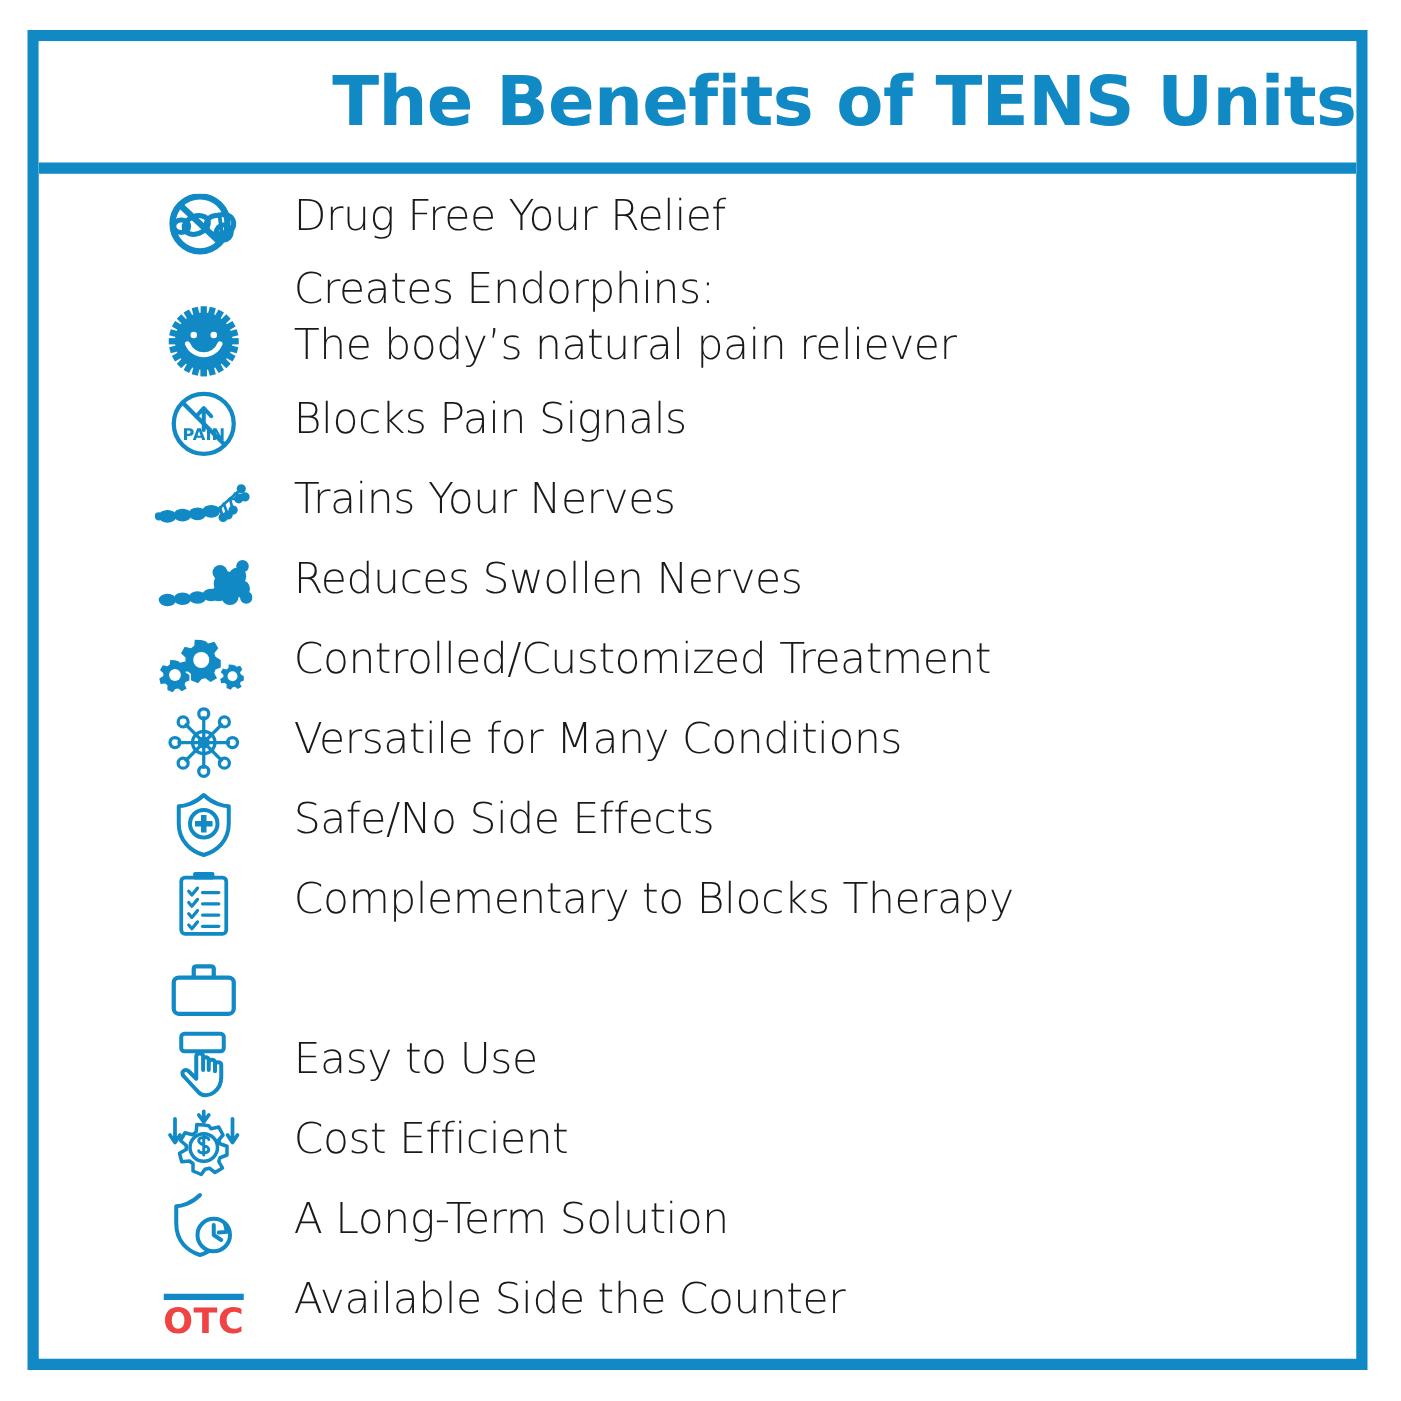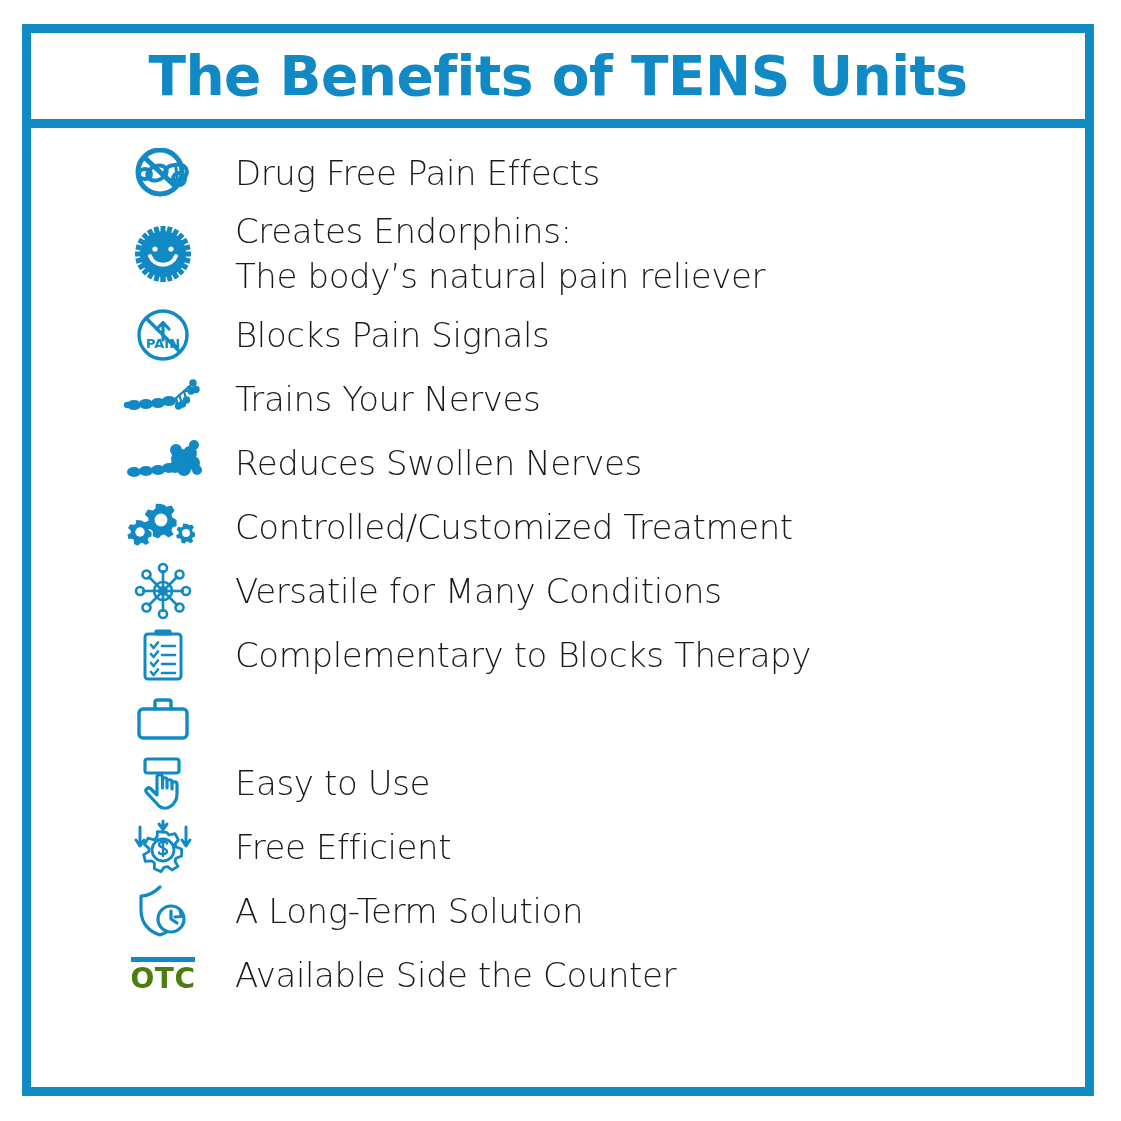--- a/index.html
+++ b/index.html
@@ -34,26 +34,26 @@
     box-sizing: border-box;
     background: #ffffff;
   }
 
   
   .title-band {
     position: absolute;
     left: 0;
     top: 0;
     right: 0;
-    height: 95px;
+    height: 106px;
     border-bottom: 9px solid #1189c4;
     box-sizing: border-box;
     display: flex;
     align-items: center;
-    justify-content: center;
+    justify-content: flex-end;
     background: #ffffff;
   }
 
   .title-text {
     color: #1189c4;
     font-family: "DejaVu Sans", sans-serif;
     font-weight: bold;
     font-size: 55px;
     letter-spacing: -0.5px;
     white-space: nowrap;
@@ -80,21 +80,21 @@
   }
   .row.tall {
     height: 98px;
   }
 
   .icon-cell {
     width: 96px;
     min-width: 96px;
     height: 64px;
     display: flex;
-    align-items: center;
+    align-items: flex-end;
     justify-content: center;
   }
   .row.tall .icon-cell {
     height: 98px;
   }
 
   .icon-cell svg {
     display: block;
   }
 
@@ -106,21 +106,21 @@
     font-weight: 300;
     padding-left: 24px;
     white-space: pre-line;
     letter-spacing: -0.4px;
   }
 
   .otc-icon {
     font-family: "DejaVu Sans", sans-serif;
     font-weight: bold;
     font-size: 28px;
-    color: #4d7c0f;
+    color: #ef4444;
     border-top: 5px solid #1189c4;
     padding-top: 2px;
     line-height: 1.05;
     letter-spacing: 0.5px;
   }
 </style>
 </head>
 <body>
 
 <div class="infographic">
@@ -139,21 +139,21 @@
               <ellipse cx="25" cy="25" rx="10" ry="7" transform="rotate(-22 25 25)"></ellipse>
               <ellipse cx="13" cy="26" rx="6" ry="5"></ellipse>
               <rect x="33" y="17" width="22" height="15" rx="7.5" transform="rotate(-8 44 24.5)"></rect>
               <line x1="43.5" y1="16" x2="45.5" y2="33" stroke-width="3"></line>
               <circle cx="47" cy="31" r="6"></circle>
               <circle cx="28" cy="24" r="22" stroke-width="5"></circle>
               <line x1="12" y1="9" x2="44" y2="39" stroke-width="5"></line>
             </g>
           </svg>
         </div>
-        <div class="label">Drug Free Pain Effects</div>
+        <div class="label">Drug Free Your Relief</div>
       </div>
 
       <div class="row tall">
         <div class="icon-cell">
           <svg width="60" height="60" viewBox="0 0 60 60">
             <g fill="#1189c4">
               <g>
                 <circle cx="30" cy="30" r="23"></circle>
                 <g>
                   <rect x="27.5" y="2" width="5" height="8"></rect>
@@ -304,20 +304,32 @@
               <circle cx="12.5" cy="12.5" r="4"></circle>
               <circle cx="45.5" cy="12.5" r="4"></circle>
               <circle cx="12.5" cy="45.5" r="4"></circle>
               <circle cx="45.5" cy="45.5" r="4"></circle>
             </g>
           </svg>
         </div>
         <div class="label">Versatile for Many Conditions</div>
       </div>
 
+      <div class="row">
+        <div class="icon-cell">
+          <svg width="48" height="54" viewBox="0 0 48 54">
+            <g fill="none" stroke="#1189c4" stroke-width="3.2" stroke-linejoin="round">
+              <path d="M24 3 C 17 10, 8 12, 4 12 L4 26 C 4 40, 14 48, 24 51 C 34 48, 44 40, 44 26 L44 12 C 40 12, 31 10, 24 3 Z"></path>
+              <circle cx="24" cy="26" r="11"></circle>
+              <path d="M24 19 L24 33 M17 26 L31 26" stroke-width="4.4" stroke-linecap="butt"></path>
+            </g>
+          </svg>
+        </div>
+        <div class="label">Safe/No Side Effects</div>
+      </div>
 
       <div class="row">
         <div class="icon-cell">
           <svg width="46" height="56" viewBox="0 0 46 56">
             <g fill="none" stroke="#1189c4" stroke-width="3" stroke-linejoin="round" stroke-linecap="round">
               <rect x="5" y="7" width="36" height="45" rx="3"></rect>
               <path d="M16 7 L16 4 L30 4 L30 7 Z" fill="#1189c4"></path>
               <path d="M14 7 C 17 2, 29 2, 32 7" fill="#1189c4" stroke="none"></path>
               <g stroke-width="2.6">
                 <path d="M11 18 L13.5 21 L18 15.5"></path>
@@ -368,21 +380,21 @@
                 <path d="M4,-8.5 C 4,-11, -4,-11, -4,-7.5 C -4,-4, 4,-4, 4,-0.5 C 4,3, -4,3, -4,0.5 M0,-12 L0,4" stroke-width="2.4"></path>
               </g>
               <g stroke-width="3">
                 <path d="M8 8 L8 26 M4 21 L8 27 L12 21"></path>
                 <path d="M54 8 L54 26 M50 21 L54 27 L58 21"></path>
                 <path d="M31 2 L31 9 M27 5 L31 10.5 L35 5"></path>
               </g>
             </g>
           </svg>
         </div>
-        <div class="label">Free Efficient</div>
+        <div class="label">Cost Efficient</div>
       </div>
 
       <div class="row">
         <div class="icon-cell">
           <svg width="54" height="54" viewBox="0 0 54 54">
             <g fill="none" stroke="#1189c4" stroke-width="3.2" stroke-linejoin="round" stroke-linecap="round">
               <path d="M24 3 C 17 10, 9 12, 5 12 L5 26 C 5 40, 14 48, 24 51 C 28 49.8, 32 47.6, 35.5 44.4"></path>
               <circle cx="35" cy="35" r="13" fill="#ffffff"></circle>
               <path d="M35 27 L35 35 L41 39"></path>
               <path d="M44 26 L45.5 32.5 L39 33"></path>

